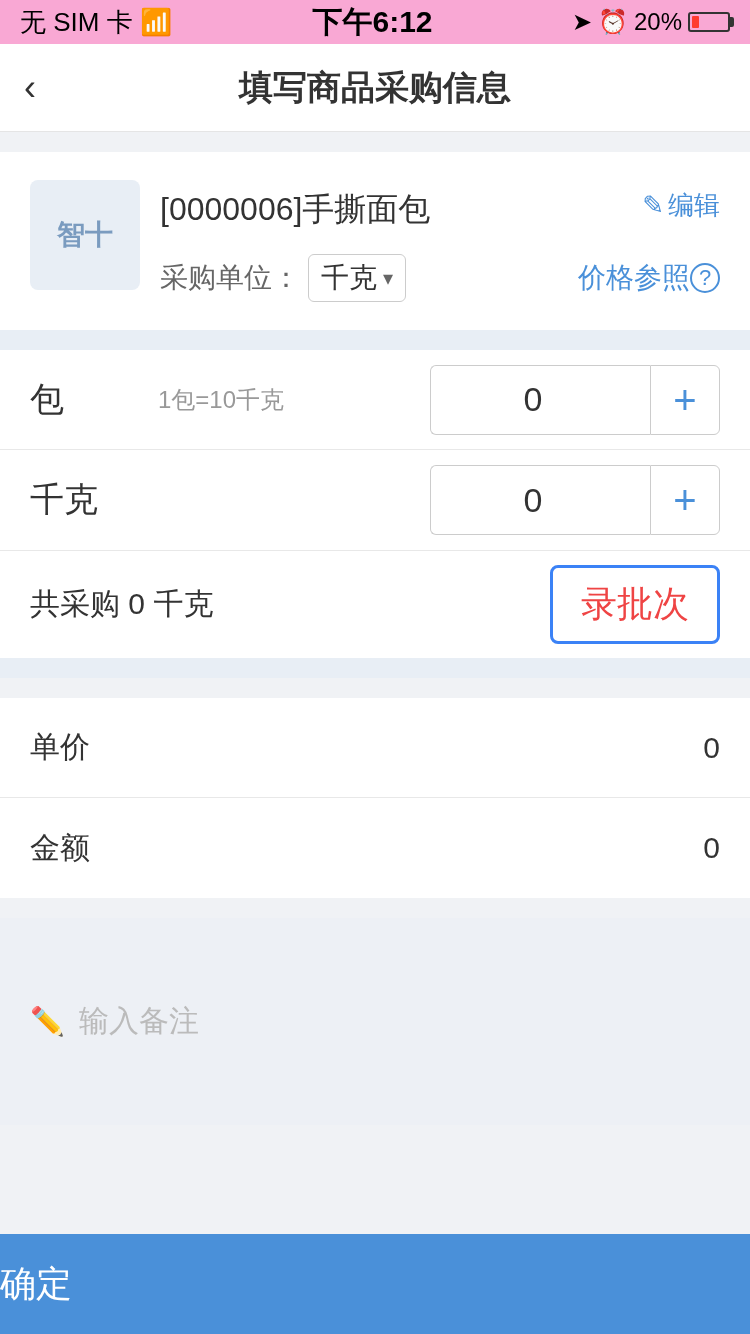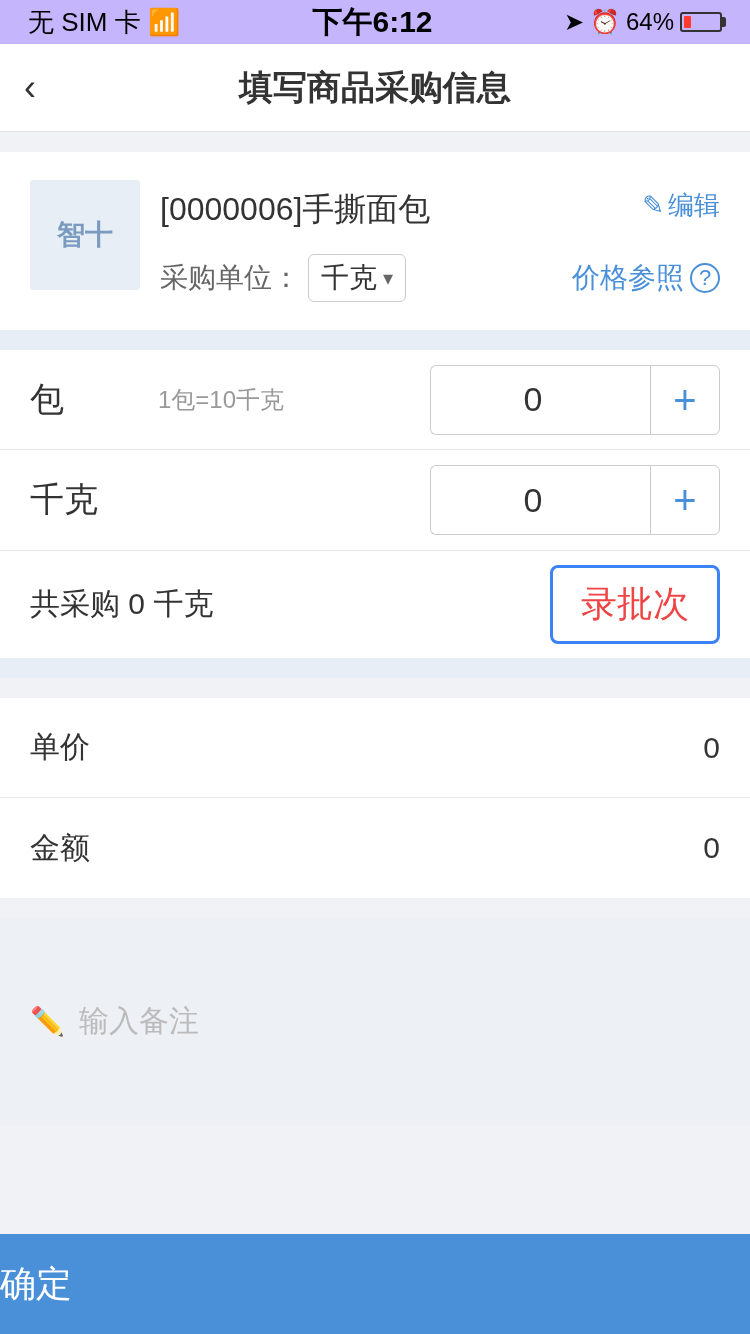--- a/index.html
+++ b/index.html
@@ -9,25 +9,25 @@
       min-height: 1334px;
       font-family: -apple-system, "PingFang SC", "Helvetica Neue", sans-serif;
       background: #f0f2f5;
       display: flex;
       flex-direction: column;
     }
 
     
     .status-bar {
       height: 44px;
-      background: #c4b5fd;
+      background: #f9a8d4;
       display: flex;
       align-items: center;
       justify-content: space-between;
-      padding: 0 28px;
+      padding: 0 20px;
       font-size: 28px;
     }
     .status-left {
       display: flex;
       align-items: center;
       gap: 8px;
       font-size: 26px;
       font-weight: 500;
     }
     .status-center {
@@ -97,21 +97,21 @@
       margin-top: 20px;
       padding: 28px 30px;
       display: flex;
       align-items: flex-start;
       gap: 20px;
     }
     .product-image {
       width: 110px;
       height: 110px;
       background: #e8eef5;
-      border-radius: 3px;
+      border-radius: 8px;
       display: flex;
       align-items: center;
       justify-content: center;
       flex-shrink: 0;
     }
     .product-image .logo-text {
       font-size: 28px;
       color: #7a9bbf;
       font-weight: 600;
     }
@@ -159,21 +159,20 @@
       cursor: pointer;
       gap: 6px;
     }
     .unit-select .arrow {
       font-size: 20px;
       color: #666;
     }
     .price-ref {
       display: flex;
       align-items: center;
-      gap: 6px;
       color: #4a90d9;
       font-size: 28px;
       cursor: pointer;
     }
     .price-ref .help-icon {
       width: 30px;
       height: 30px;
       border: 2px solid #4a90d9;
       border-radius: 50%;
       display: flex;
@@ -339,21 +338,21 @@
 
 <div class="status-bar">
   <div class="status-left">
     <span>无 SIM 卡</span>
     <span>📶</span>
   </div>
   <div class="status-center">下午6:12</div>
   <div class="status-right">
     <span>➤</span>
     <span>⏰</span>
-    <span>64%</span>
+    <span>20%</span>
     <div class="battery-icon">
       <div class="battery-fill"></div>
     </div>
   </div>
 </div>
 
 <div class="nav-bar">
   <div class="nav-back">‹</div>
   <div class="nav-title">填写商品采购信息</div>
 </div>

